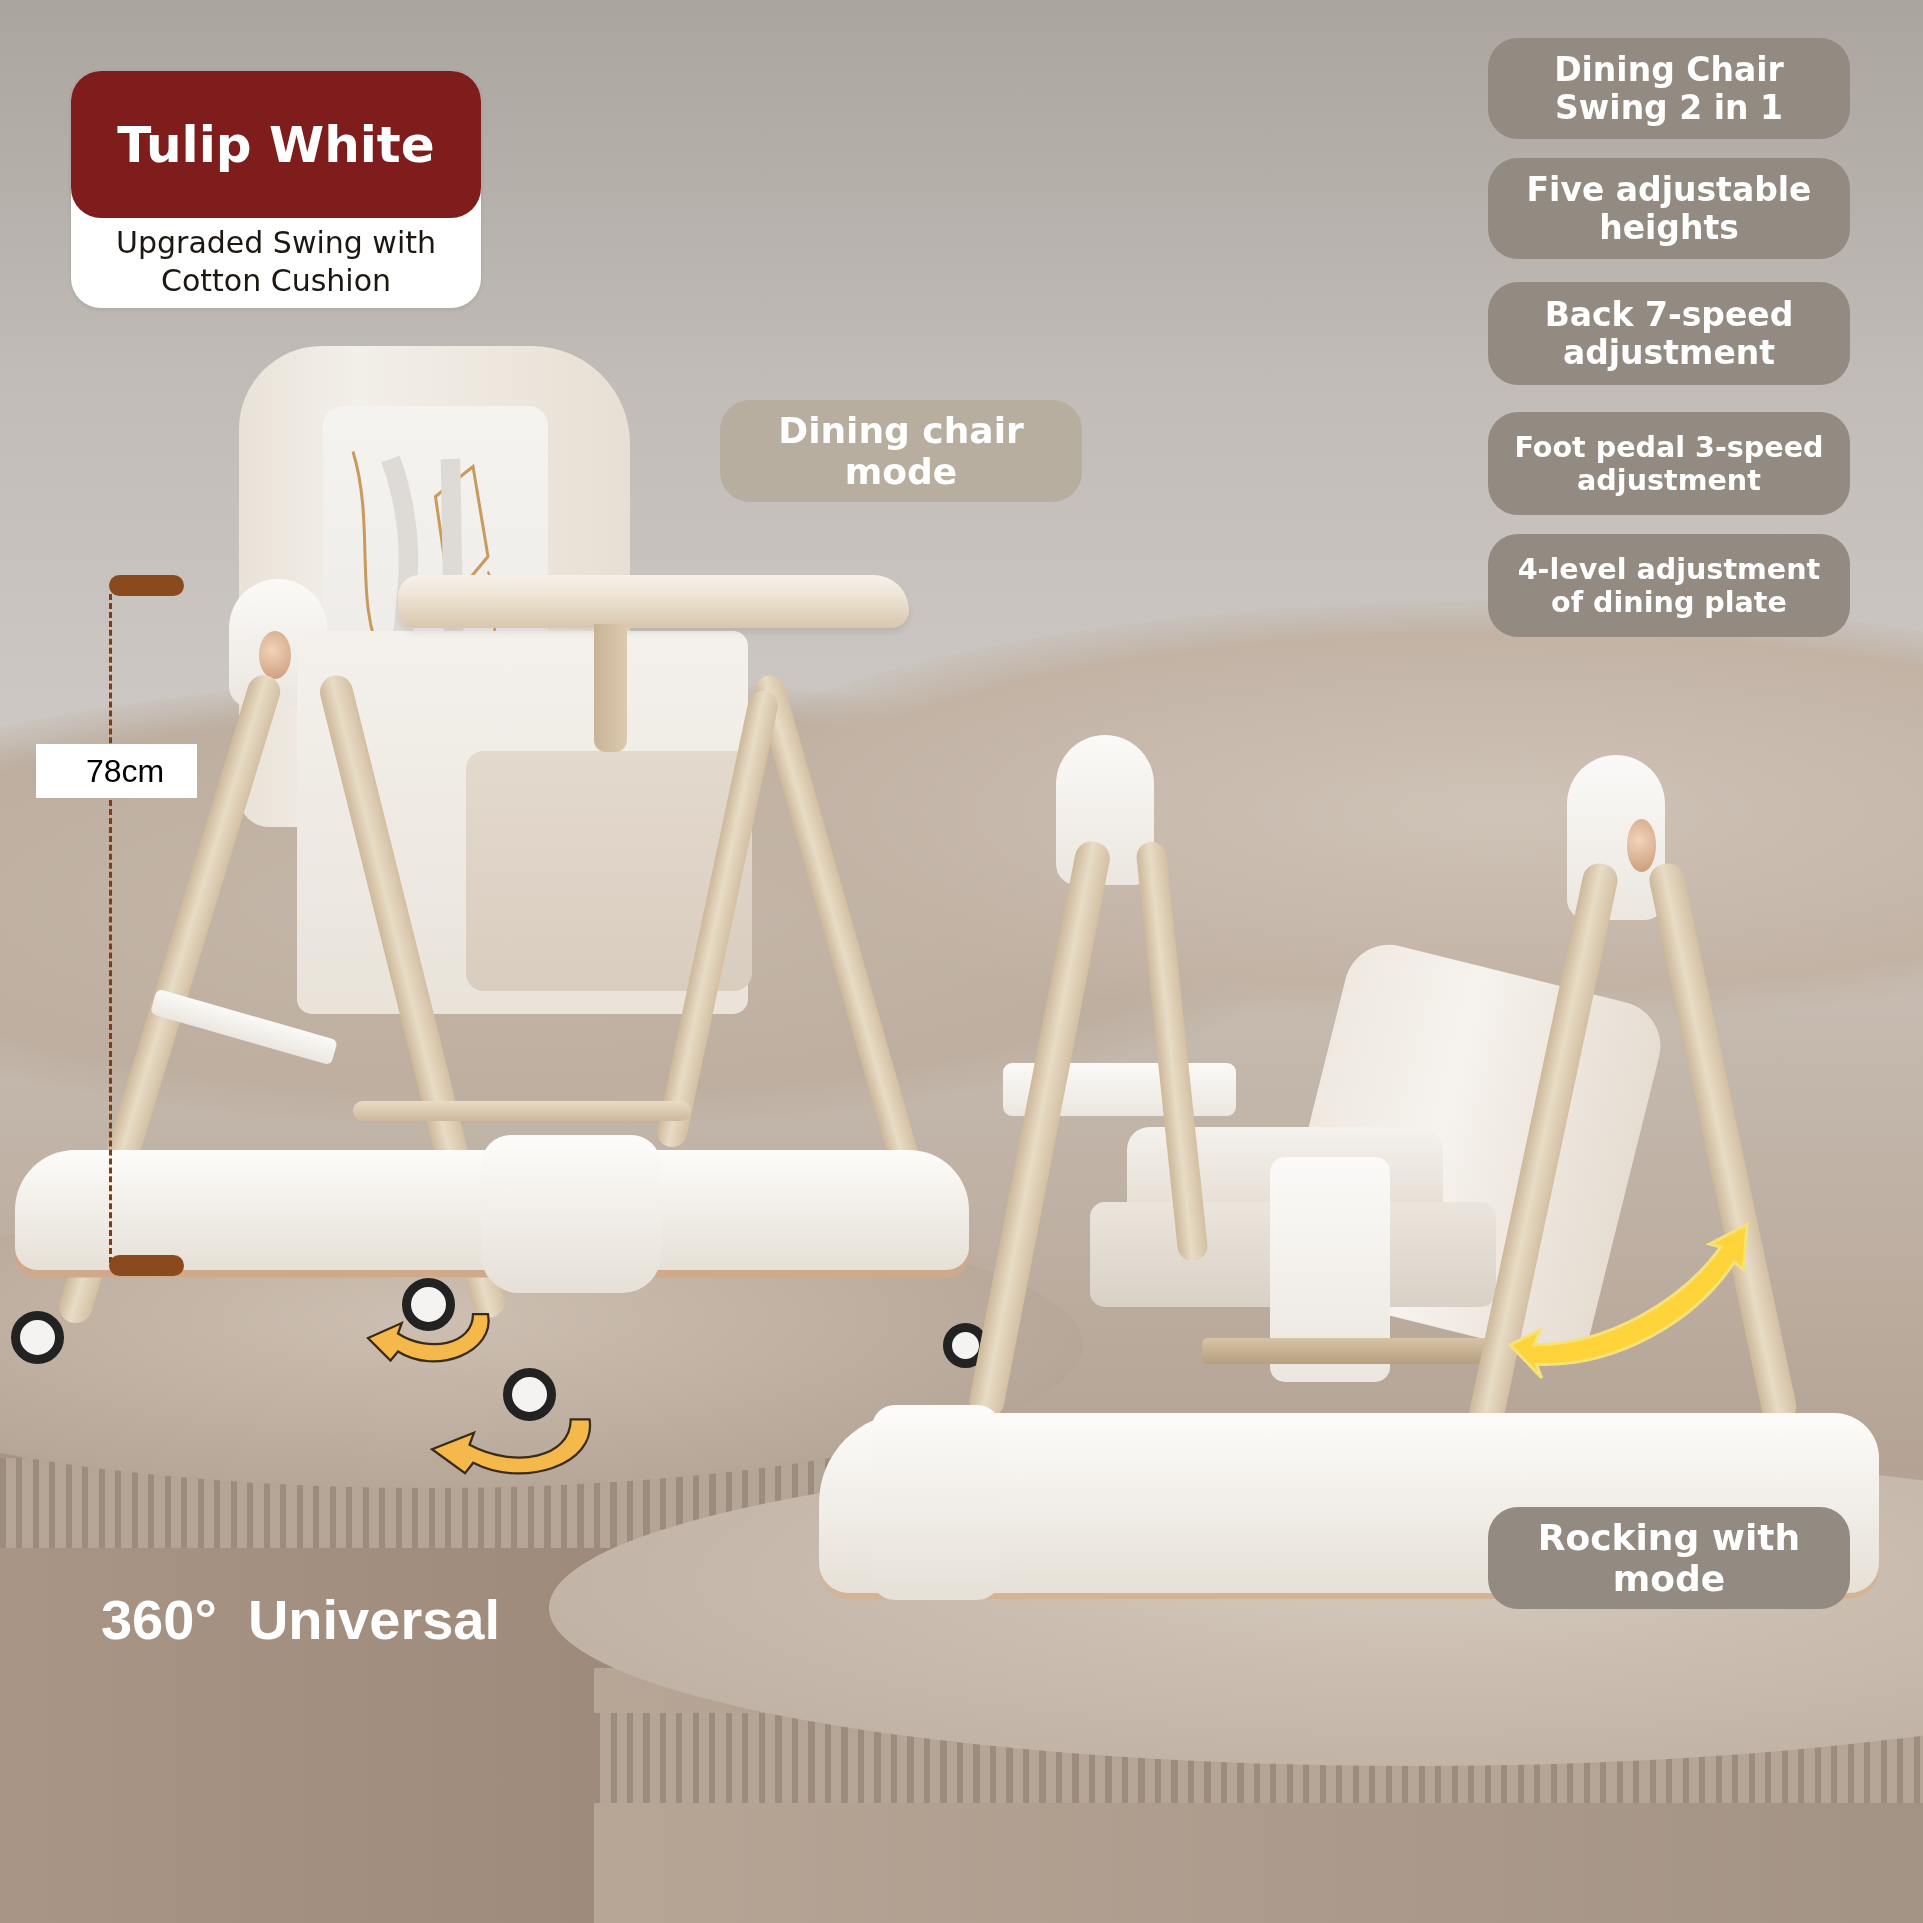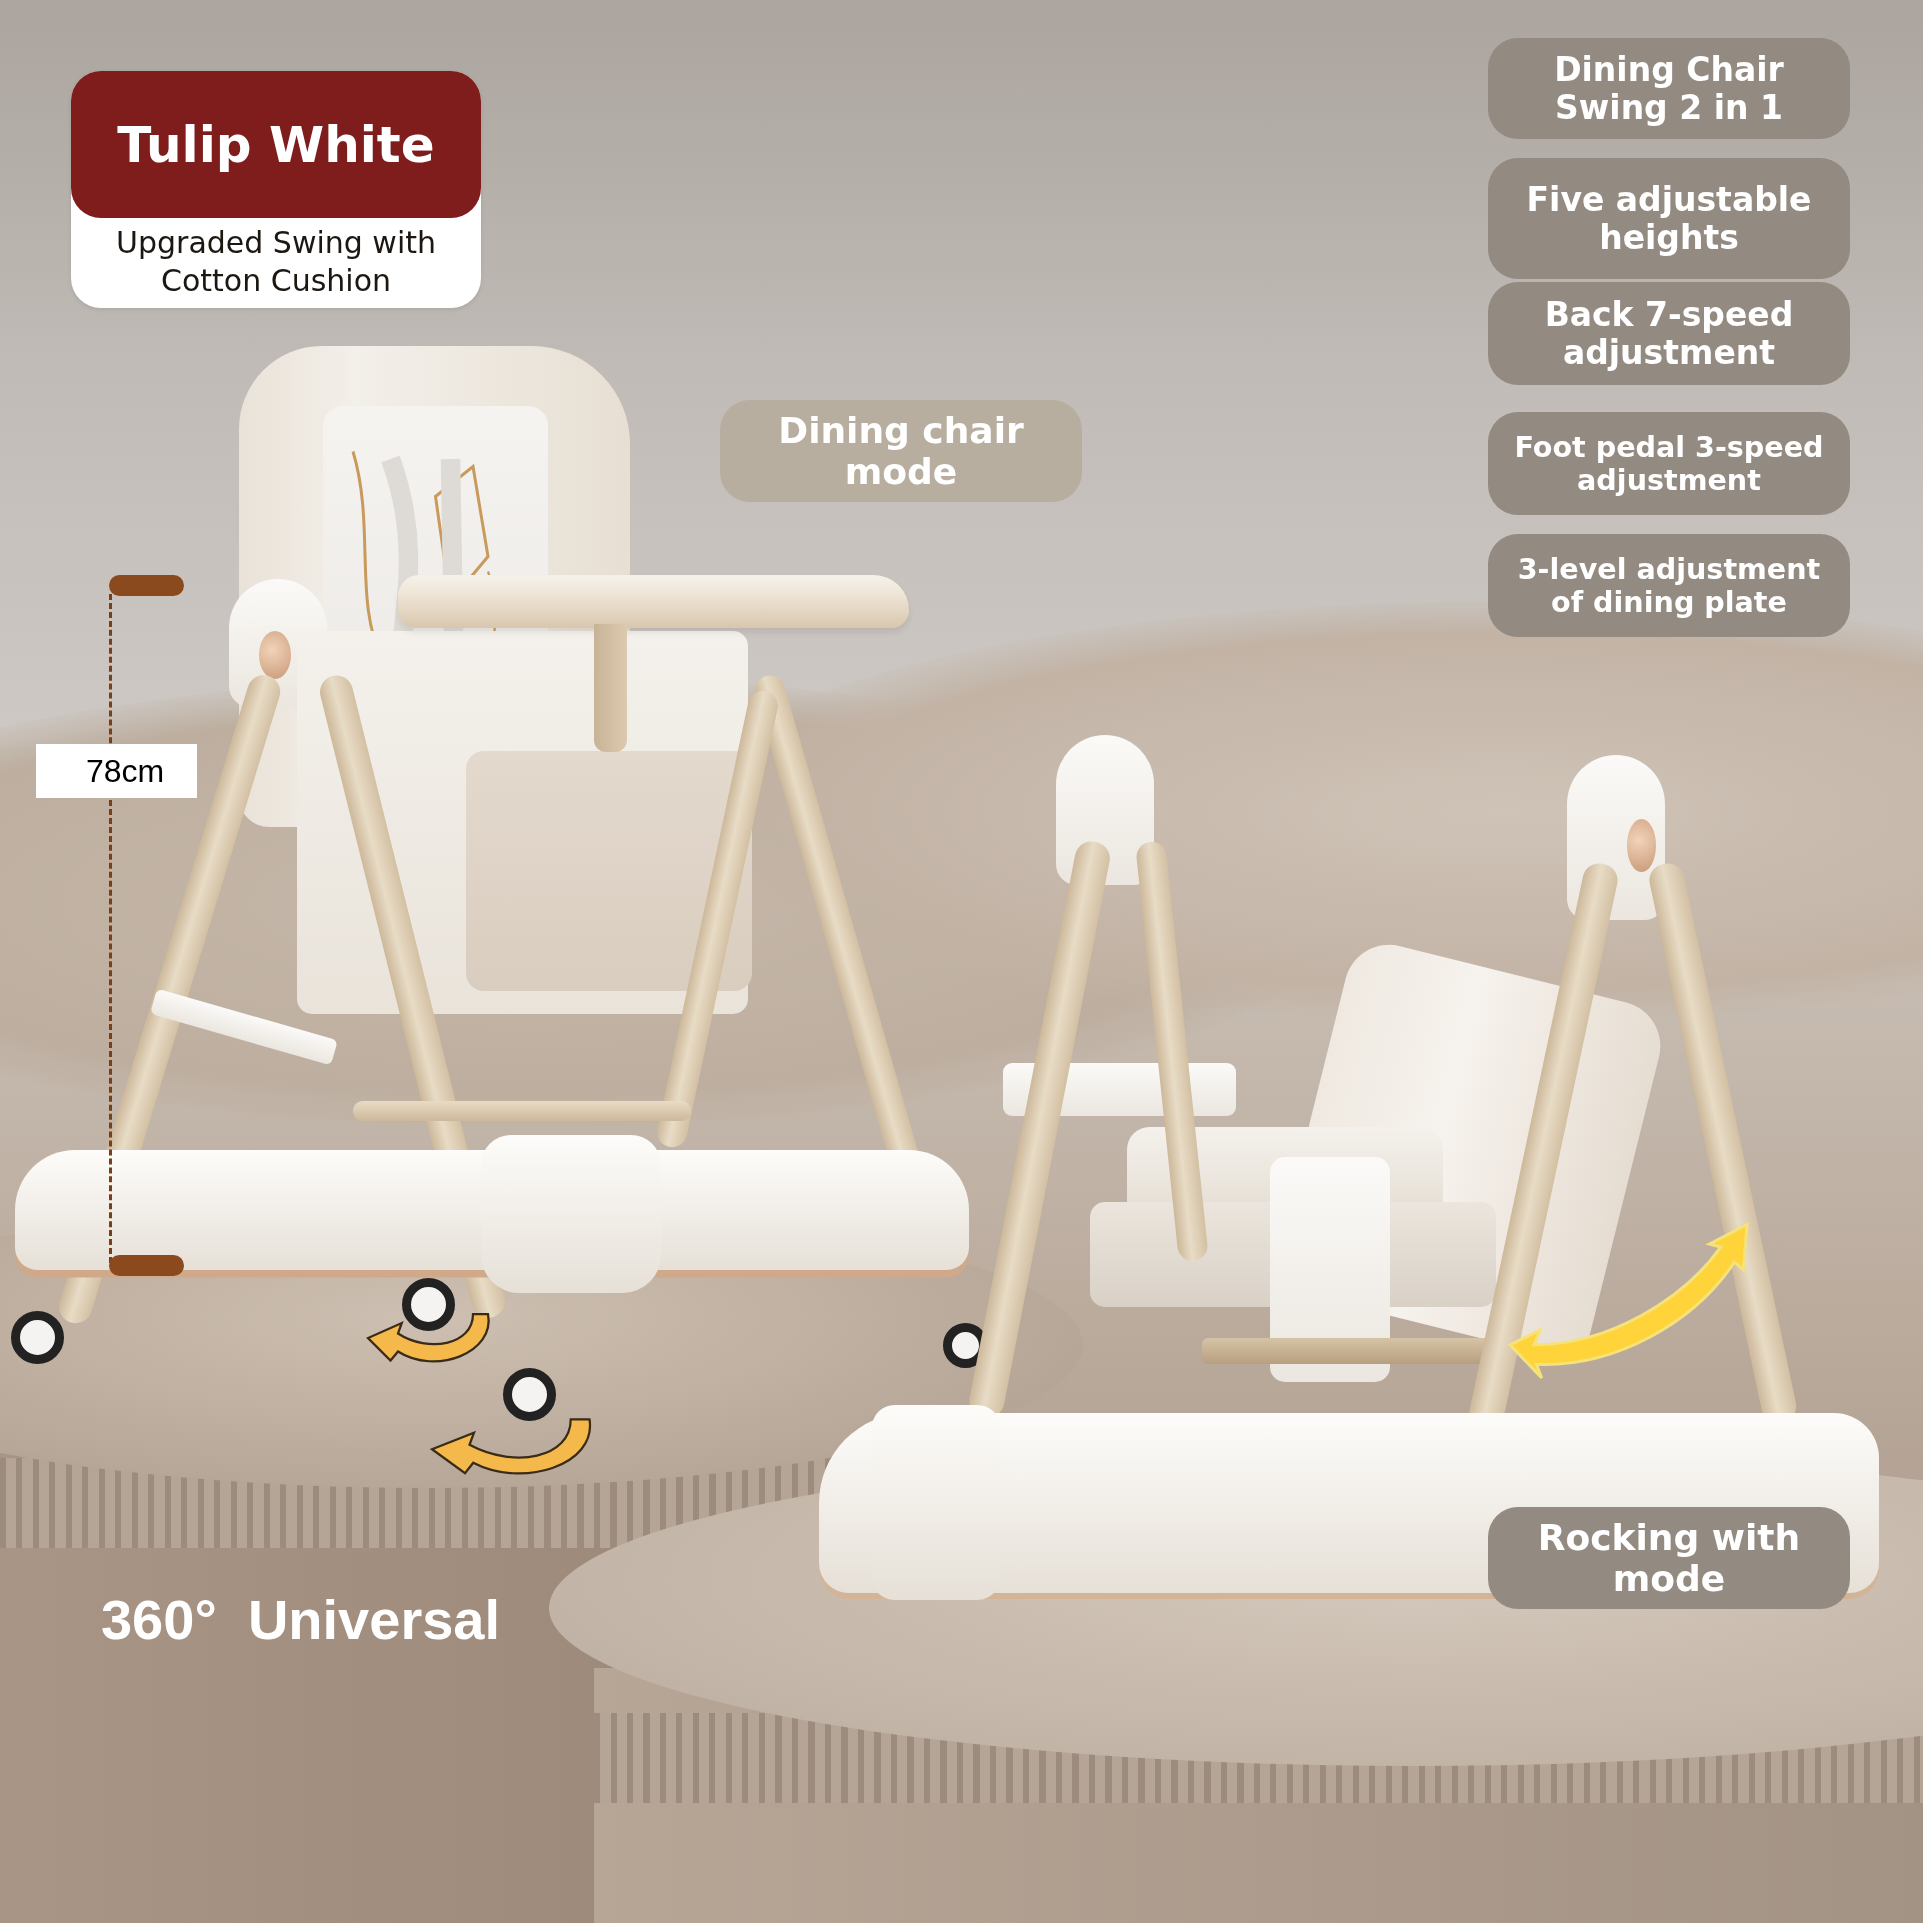--- a/index.html
+++ b/index.html
@@ -125,34 +125,34 @@
 
   <div class="pill" style="left:720px;top:400px;width:362px;height:102px;background:#b7ae9f;font-size:36px;">
     <span>Dining chair</span>
     <span>mode</span>
   </div>
 
   <div class="pill" style="left:1488px;top:38px;width:362px;height:101px;font-size:33px;">
     <span>Dining Chair</span>
     <span>Swing 2 in 1</span>
   </div>
-  <div class="pill" style="left:1488px;top:158px;width:362px;height:121px;font-size:33px;">
+  <div class="pill" style="left:1488px;top:158px;width:362px;height:101px;font-size:33px;">
     <span>Five adjustable</span>
     <span>heights</span>
   </div>
   <div class="pill" style="left:1488px;top:282px;width:362px;height:103px;font-size:33px;">
     <span>Back 7-speed</span>
     <span>adjustment</span>
   </div>
   <div class="pill" style="left:1488px;top:412px;width:362px;height:103px;font-size:28.6px;">
     <span>Foot pedal 3-speed</span>
     <span>adjustment</span>
   </div>
   <div class="pill" style="left:1488px;top:534px;width:362px;height:103px;font-size:28.6px;">
-    <span>3-level adjustment</span>
+    <span>4-level adjustment</span>
     <span>of dining plate</span>
   </div>
 
 
   <div>
     <div class="abs" style="left:109px;top:575px;width:75px;height:21px;border-radius:10.5px;background:#8a4a1e;"></div>
     <div class="abs" style="left:109px;top:594px;width:0;height:669px;border-left:3px dashed #7a3f18;"></div>
     <div class="abs" style="left:109px;top:1255px;width:75px;height:21px;border-radius:10.5px;background:#8a4a1e;"></div>
     <div class="abs" style="left:36px;top:744px;width:161px;height:54px;background:#fff;display:flex;align-items:center;justify-content:center;">
       <span style="font-family:'Liberation Sans',sans-serif;font-weight:normal;font-size:32px;color:#000;margin-left:17px;">78cm</span>

